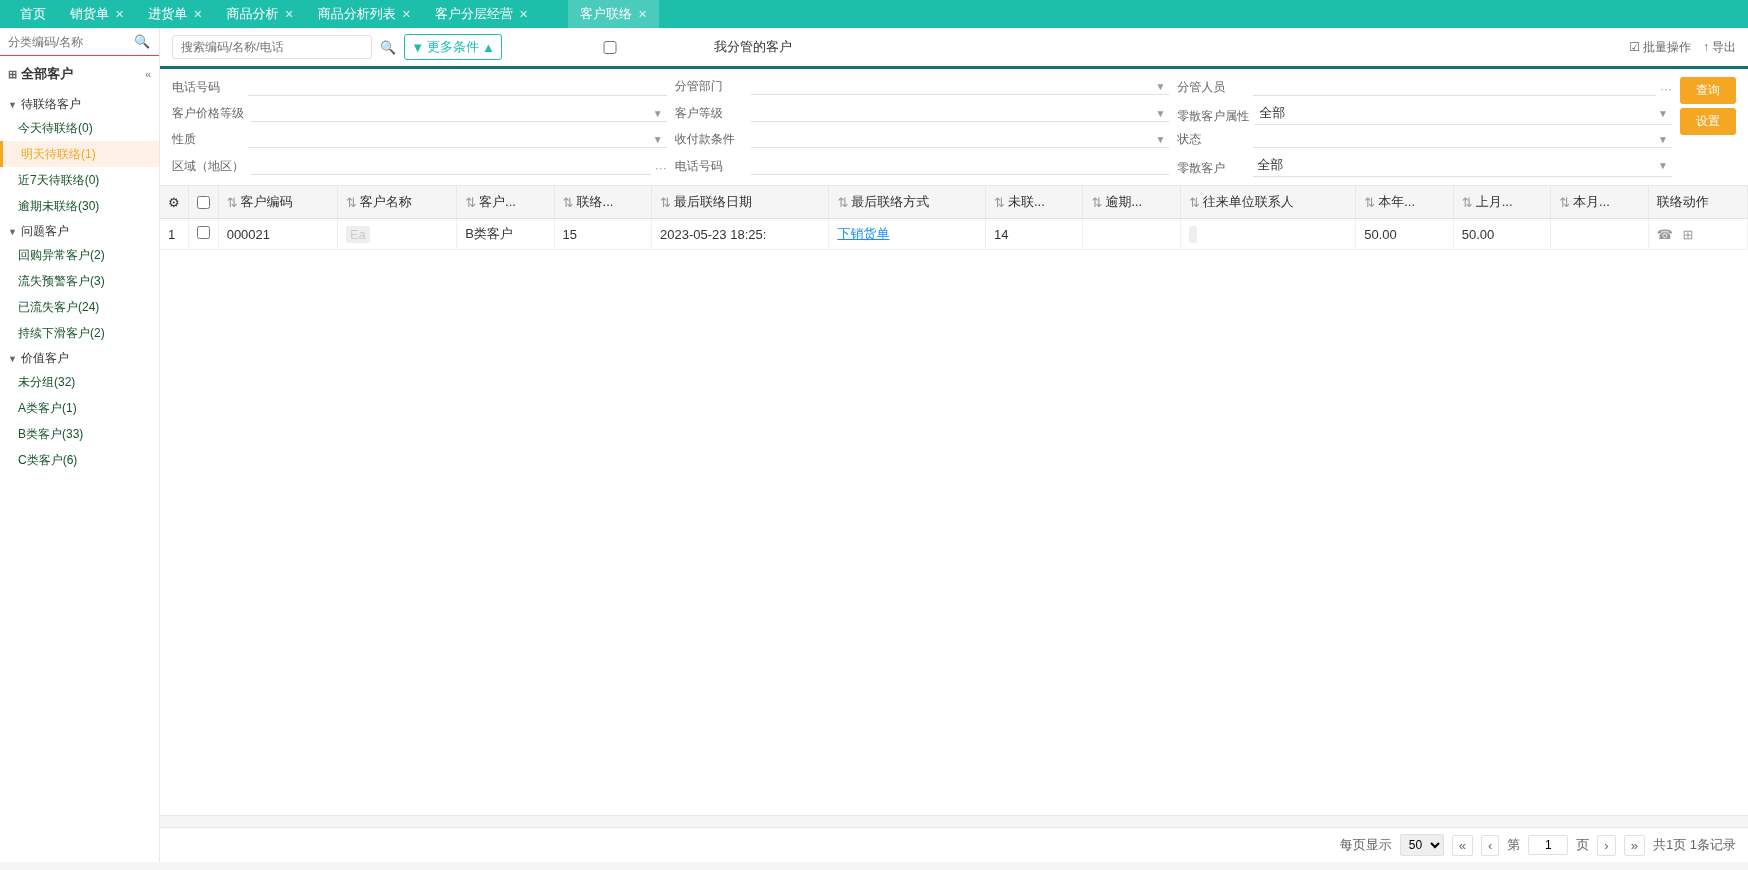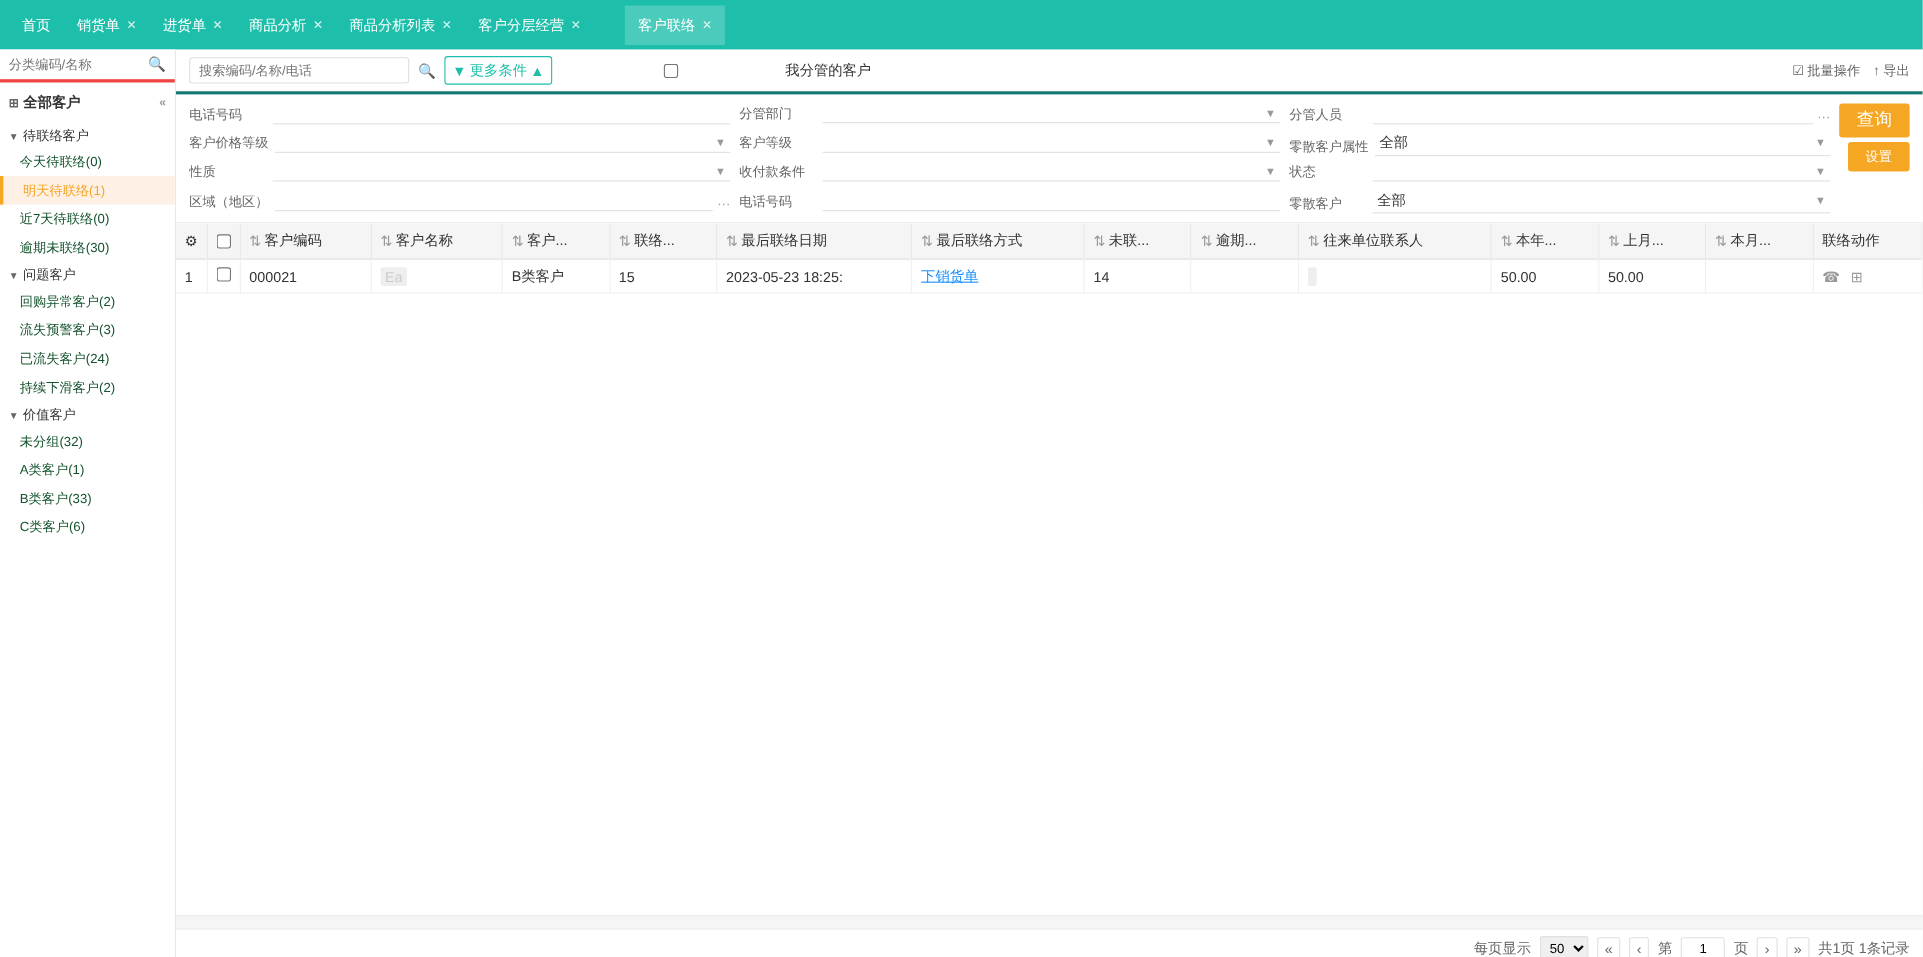--- a/index.html
+++ b/index.html
@@ -1,21 +1,21 @@
 <!DOCTYPE html>
 <html><head>
   <meta charset="utf-8">
   <style>
     * { box-sizing: border-box; margin: 0; padding: 0; font-family: 'Microsoft YaHei', Arial, sans-serif; font-size: 13px; }
     body { background: #f5f5f5; overflow: hidden; }
 
     
     .top-nav {
       background: #1dbfaa;
-      height: 45px;
+      height: 28px;
       display: flex;
       align-items: center;
       padding: 0 8px;
     }
     .top-nav .nav-item {
       color: #fff;
       padding: 0 12px;
       height: 36px;
       display: flex;
       align-items: center;
@@ -37,21 +37,21 @@
       width: 160px;
       background: #fff;
       border-right: 1px solid #e8e8e8;
       overflow-y: auto;
       flex-shrink: 0;
     }
     .sidebar-search {
       display: flex;
       align-items: center;
       padding: 6px 8px;
-      border-bottom: 3px solid #ef4444;
+      border-bottom: 1px solid #ef4444;
     }
     .sidebar-search input {
       border: none;
       outline: none;
       font-size: 12px;
       color: #999;
       width: 100%;
       background: transparent;
     }
     .sidebar-search .search-icon { color: #999; font-size: 13px; }
@@ -207,21 +207,21 @@
     .filter-select-text { flex: 1; }
     .filter-select-arrow { color: #999; font-size: 10px; }
     .filter-dots { color: #999; font-size: 12px; cursor: pointer; margin-left: 4px; }
 
     .query-btn {
       background: #f5a623;
       color: #fff;
       border: none;
       padding: 5px 16px;
       border-radius: 3px;
-      font-size: 16px;
+      font-size: 12px;
       cursor: pointer;
       white-space: nowrap;
     }
     .set-btn {
       background: #f5a623;
       color: #fff;
       border: none;
       padding: 5px 16px;
       border-radius: 3px;
       font-size: 12px;

